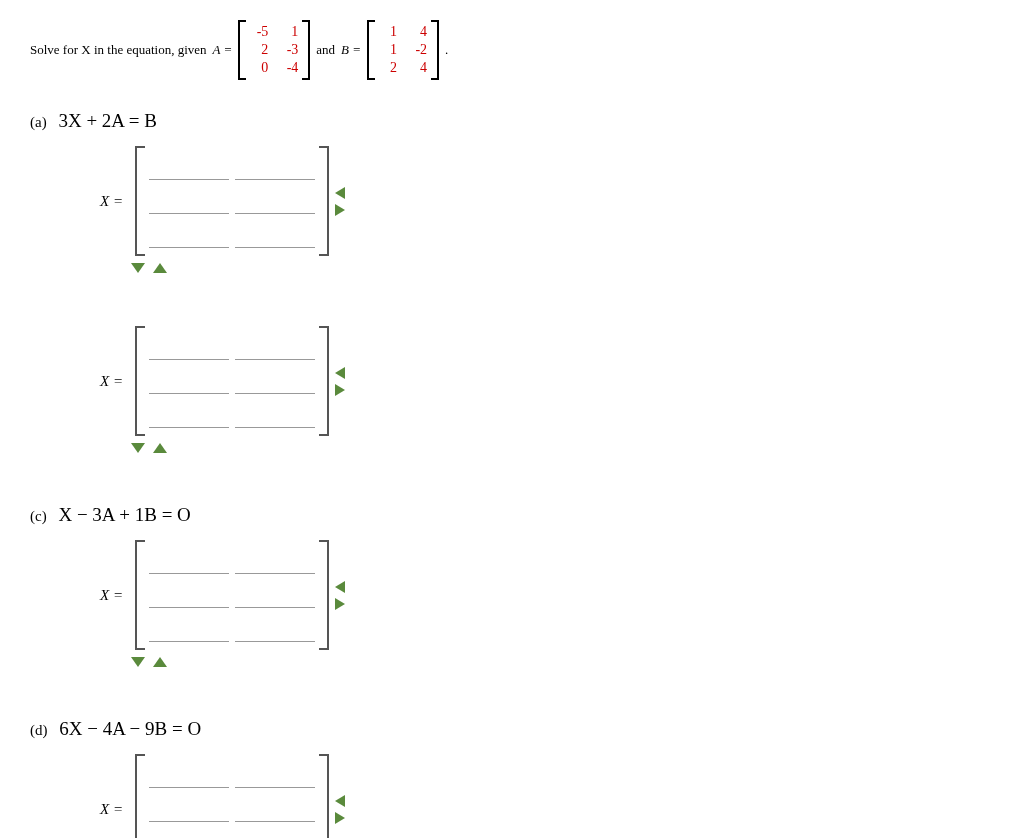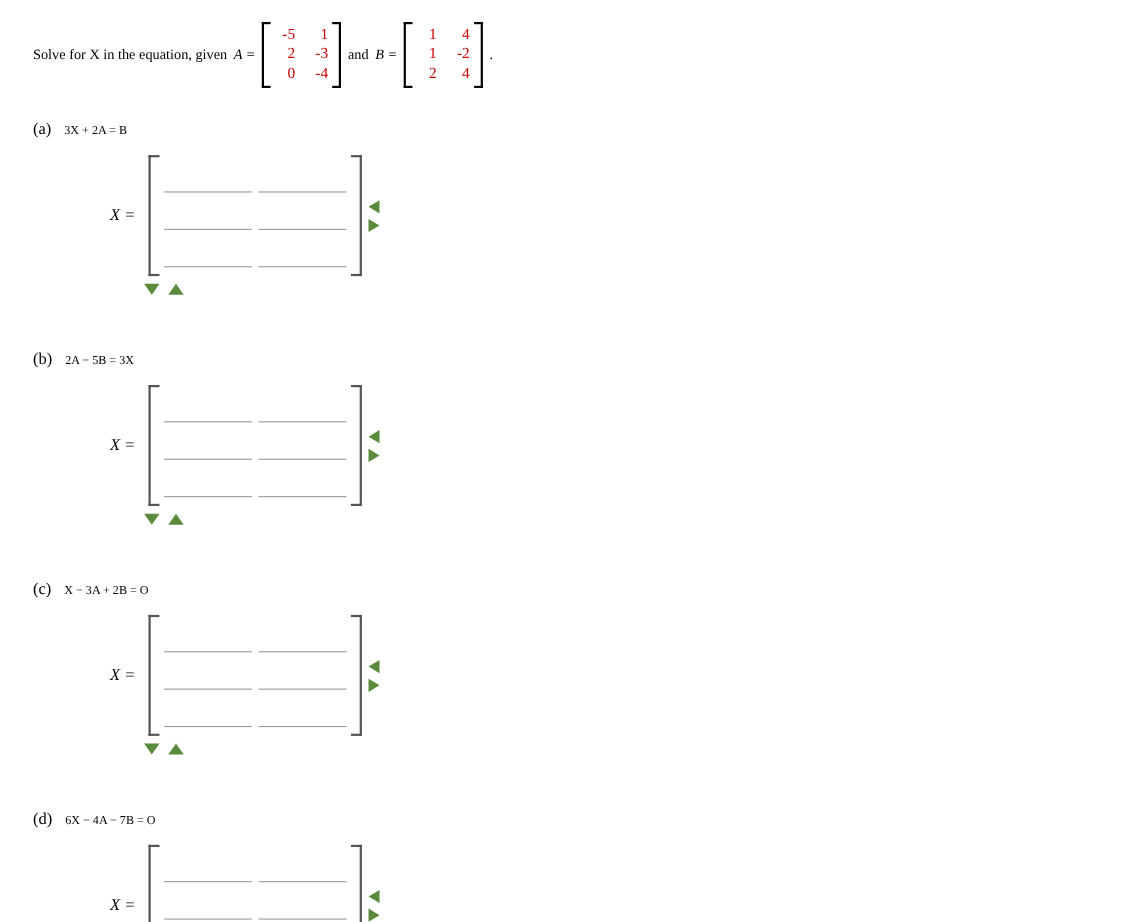--- a/index.html
+++ b/index.html
@@ -80,21 +80,21 @@
     .part-label {
       font-size: 15px;
       margin-bottom: 12px;
     }
 
     .part-label-letter {
       margin-right: 8px;
     }
 
     .equation-text {
-      font-size: 11px;
+      font-size: 19px;
     }
 
     
     .x-equals-row {
       display: flex;
       align-items: center;
       gap: 8px;
       margin-top: 10px;
       margin-left: 20px;
     }
@@ -292,24 +292,20 @@
         <span class="arrow-down-icon"></span>
       </button>
       <button class="arrow-btn">
         <span class="arrow-up-icon"></span>
       </button>
     </div>
   </div>
 </div>
 
 <div class="part-section">
-  <div class="part-label">
-    <span class="part-label-letter">(b)</span>
-    <span class="equation-text">2A − 5B = 3X</span>
-  </div>
   <div class="part-container">
     <div class="x-equals-row">
       <span class="x-label italic">X =</span>
       <div class="input-matrix-wrapper">
         <span class="input-bracket-left"></span>
         <div class="input-cells">
           <input class="input-cell" type="text" style="">
           <input class="input-cell" type="text" style="">
           <input class="input-cell" type="text" style="">
           <input class="input-cell" type="text" style="">
@@ -334,21 +330,21 @@
       <button class="arrow-btn">
         <span class="arrow-up-icon"></span>
       </button>
     </div>
   </div>
 </div>
 
 <div class="part-section">
   <div class="part-label">
     <span class="part-label-letter">(c)</span>
-    <span class="equation-text">X − 3A + 2B = O</span>
+    <span class="equation-text">X − 3A + 1B = O</span>
   </div>
   <div class="part-container">
     <div class="x-equals-row">
       <span class="x-label italic">X =</span>
       <div class="input-matrix-wrapper">
         <span class="input-bracket-left"></span>
         <div class="input-cells">
           <input class="input-cell" type="text" style="">
           <input class="input-cell" type="text" style="">
           <input class="input-cell" type="text" style="">
@@ -374,21 +370,21 @@
       <button class="arrow-btn">
         <span class="arrow-up-icon"></span>
       </button>
     </div>
   </div>
 </div>
 
 <div class="part-section">
   <div class="part-label">
     <span class="part-label-letter">(d)</span>
-    <span class="equation-text">6X − 4A − 7B = O</span>
+    <span class="equation-text">6X − 4A − 9B = O</span>
   </div>
   <div class="part-container">
     <div class="x-equals-row">
       <span class="x-label italic">X =</span>
       <div class="input-matrix-wrapper">
         <span class="input-bracket-left"></span>
         <div class="input-cells">
           <input class="input-cell" type="text" style="">
           <input class="input-cell" type="text" style="">
           <input class="input-cell" type="text" style="">

